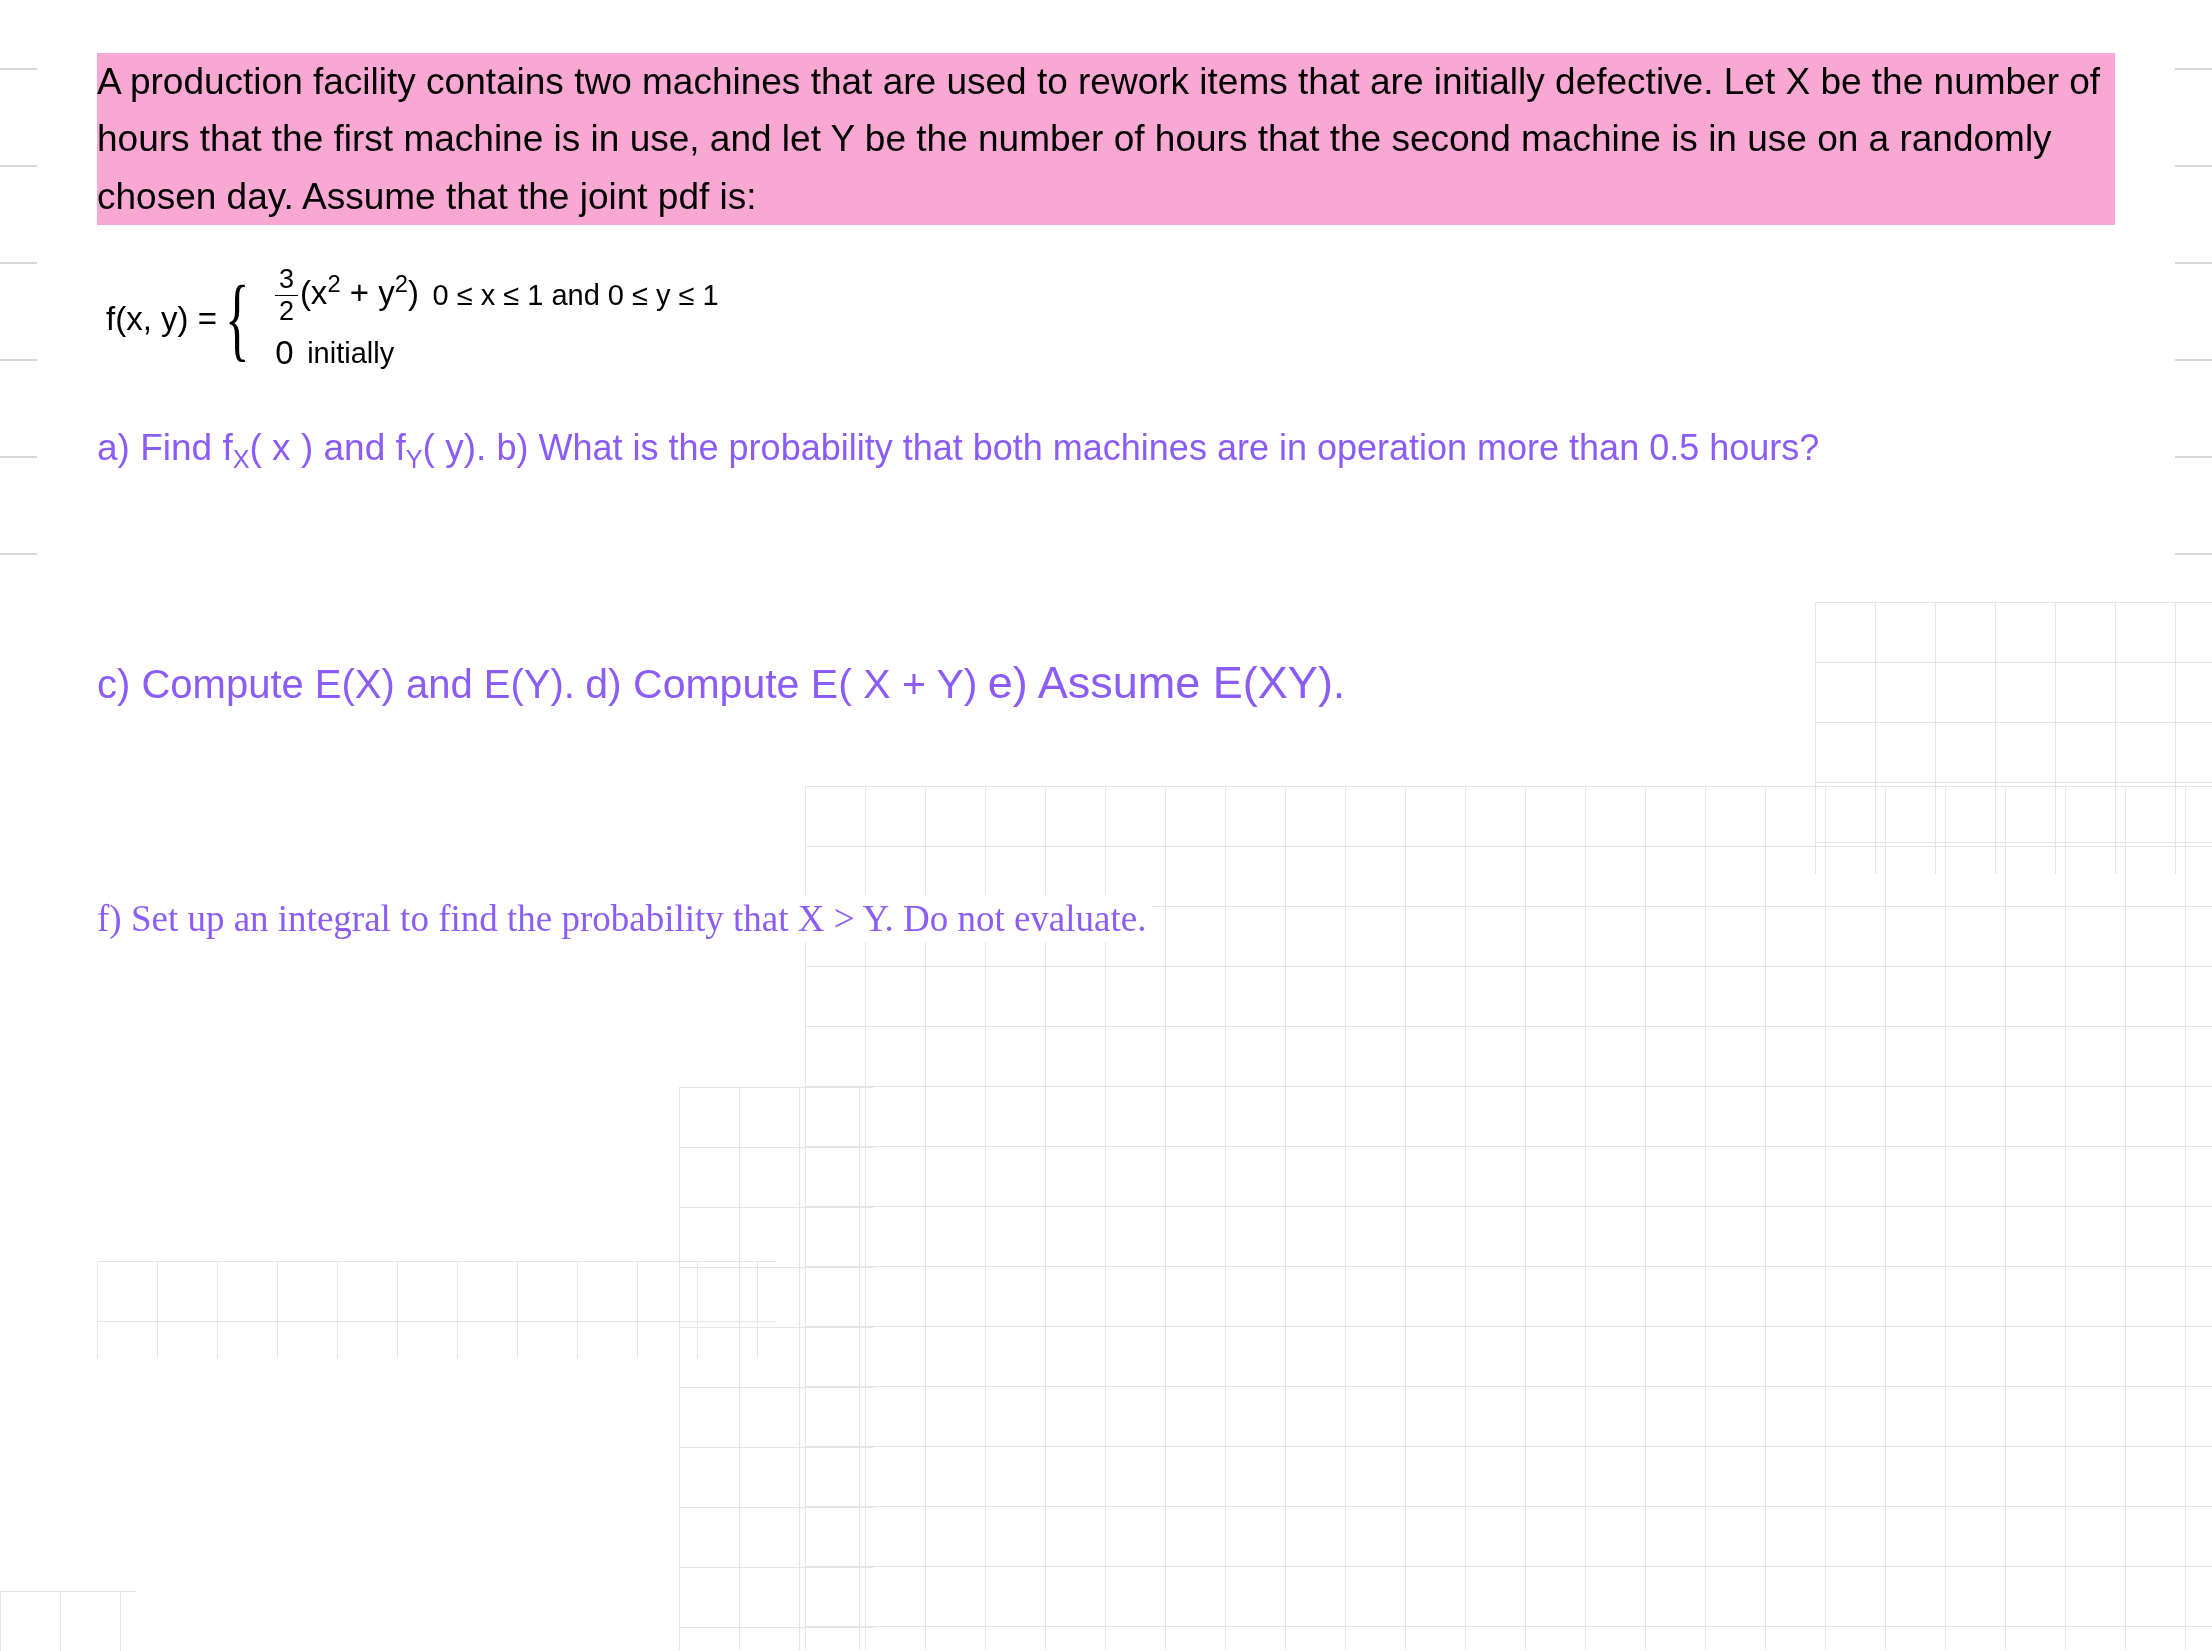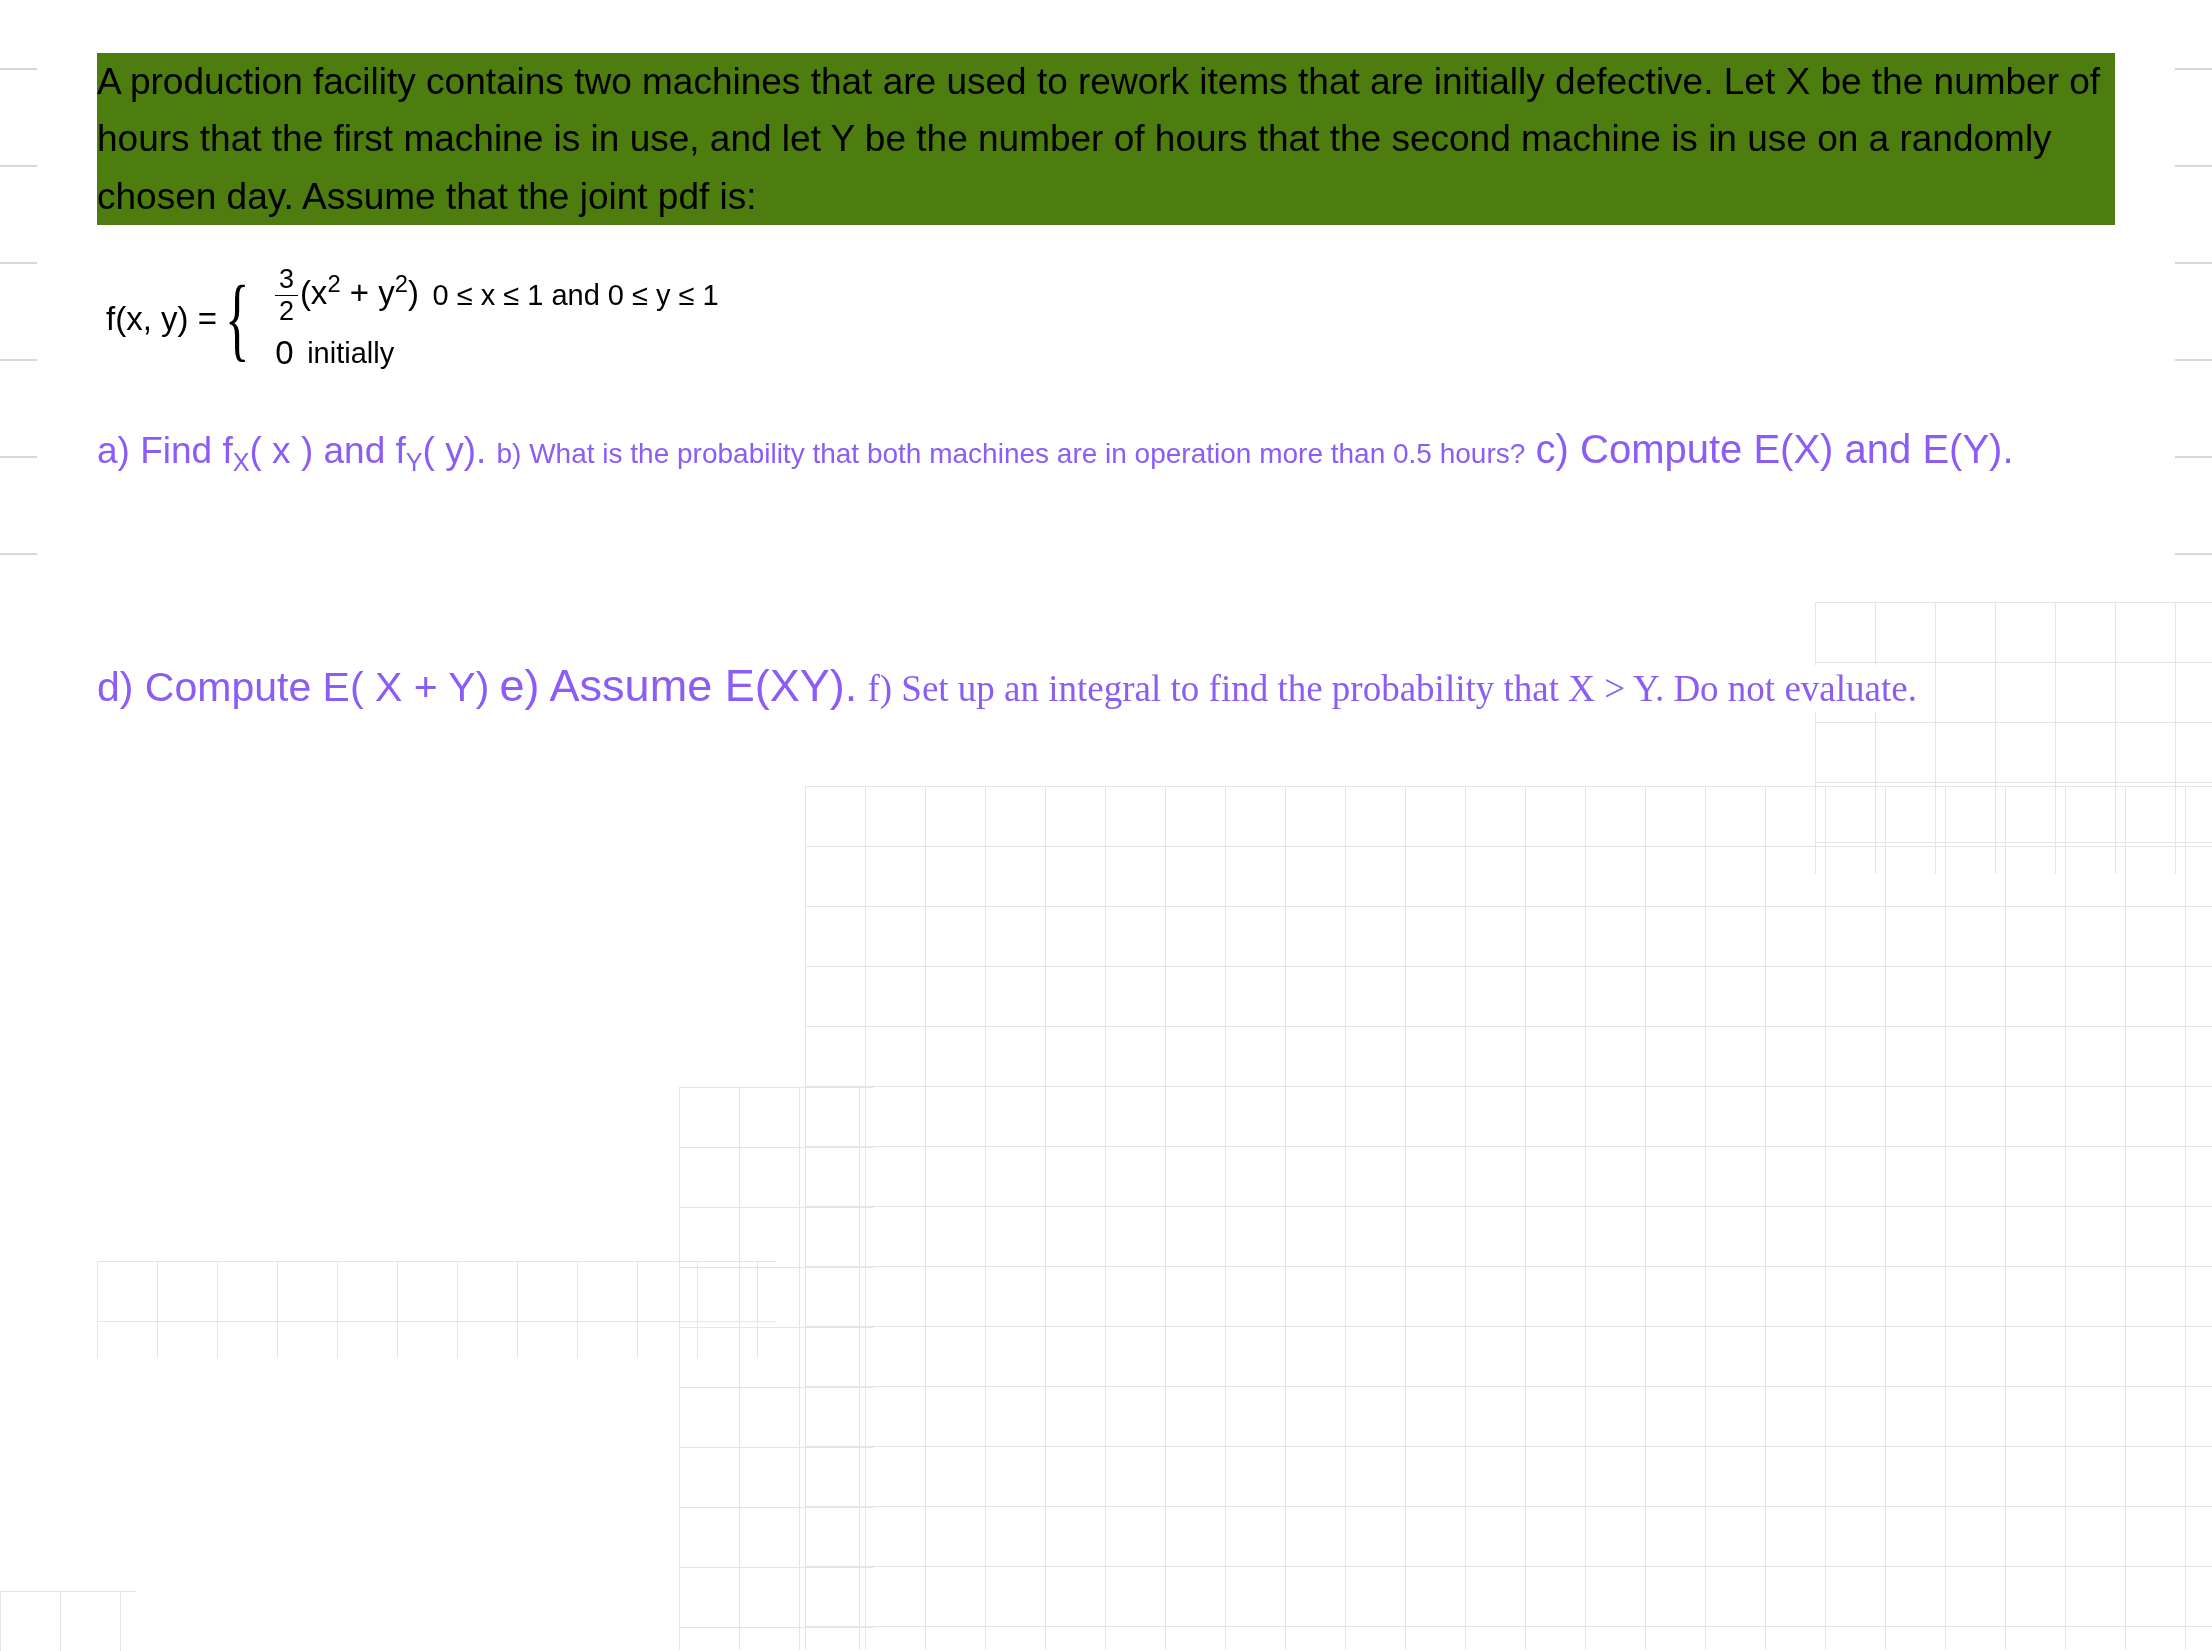--- a/index.html
+++ b/index.html
@@ -18,21 +18,21 @@
     .content {
       position: relative;
       padding: 53px 97px 39px 97px;
       z-index: 2;
     }
     .intro {
       font-size: 37px;
       line-height: 1.55;
       color: #000;
       margin-bottom: 37px;
-      background: #4d7c0f;
+      background: #f9a8d4;
     }
     .formula-block {
       display: flex;
       align-items: center;
       font-size: 33px;
       margin-bottom: 49px;
       background: #ffffff;
       padding: 3.9px 0;
     }
     .formula-lhs {
@@ -89,21 +89,21 @@
       font-size: 29px;
     }
     .question {
       font-size: 37px;
       color: #8b5cf6;
       background: #ffffff;
       display: inline-block;
       padding: 1.9px 5.8px 1.9px 0;
     }
     .q-a { margin-bottom: 184px; }
-    .q-b { margin-bottom: 170px; font-size: 28px; }
+    .q-b { margin-bottom: 170px; font-size: 36px; }
     .q-c { margin-bottom: 126px; font-size: 40px; }
     .q-d { margin-bottom: 72px; font-size: 41px; }
     .q-e { margin-bottom: 184px; font-size: 45px; }
     .q-f { font-size: 37px; font-family: Liberation Serif, serif; }
     .sub {
       font-size: 0.68em;
       vertical-align: sub;
       line-height: 0;
     }
     .grid-area {

